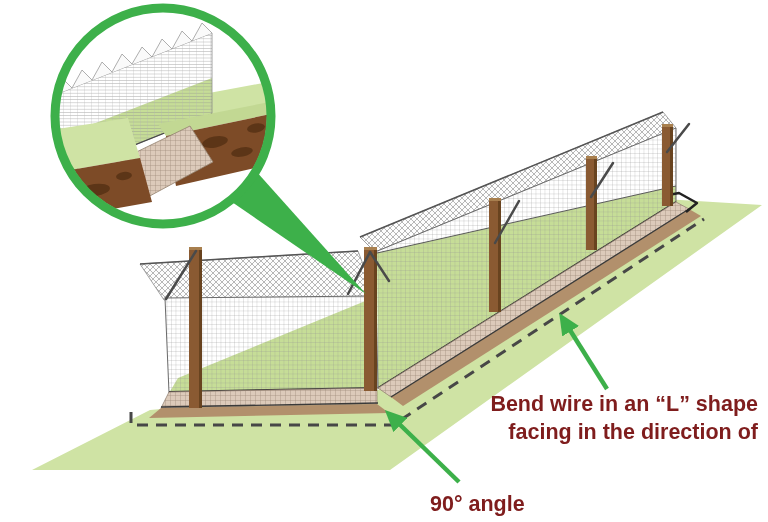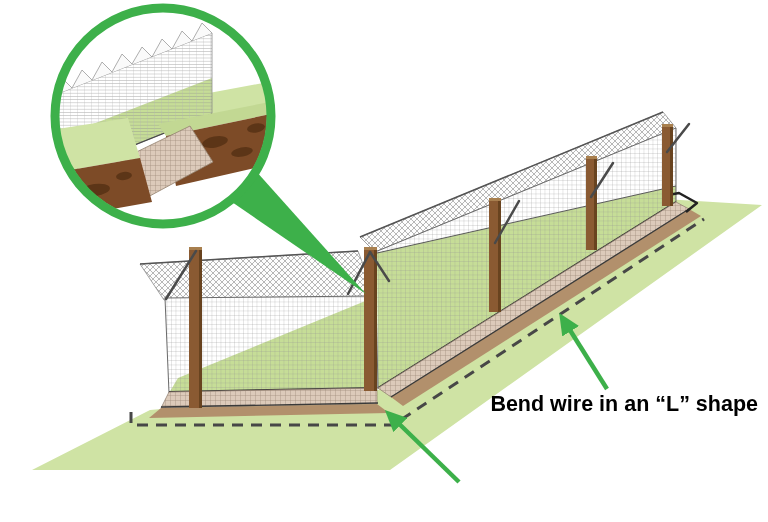--- a/index.html
+++ b/index.html
@@ -1,19 +1,19 @@
 <!DOCTYPE html>
 <html><head>
 <meta charset="utf-8">
 <style>
   html,body{margin:0;padding:0;background:#fff;}
   #stage{position:relative;width:768px;height:522px;background:#ffffff;overflow:hidden;
          font-family:"Liberation Sans",sans-serif;}
   #stage svg{position:absolute;left:0;top:0;}
-  .label{position:absolute;font-weight:bold;color:#000000;}
+  .label{position:absolute;font-weight:bold;color:#7f1d1d;}
   #label-bend{right:10px;top:390px;text-align:right;font-size:21.5px;line-height:28px;}
   #label-angle{left:430px;top:492px;font-size:21.5px;}
 </style>
 </head>
 <body>
 
 <div id="stage">
 <svg width="768" height="522" viewBox="0 0 768 522">
   <defs>
     <clipPath id="insetClip">
@@ -151,14 +151,16 @@
   </g>
 
   <g>
     <path d="M607,389 L563,319" fill="none" stroke="#3db04a" stroke-width="4.5" marker-end="url(#arrowGreen)"></path>
     <path d="M459,482 L390,415" fill="none" stroke="#3db04a" stroke-width="4.5" marker-end="url(#arrowGreen)"></path>
   </g>
 </svg>
 
 <div class="label" id="label-bend">
   <div>Bend wire in an “L” shape</div>
+  <div>facing in the direction of</div>
 </div>
+<div class="label" id="label-angle">90° angle</div>
 </div>
 
 </body></html>

